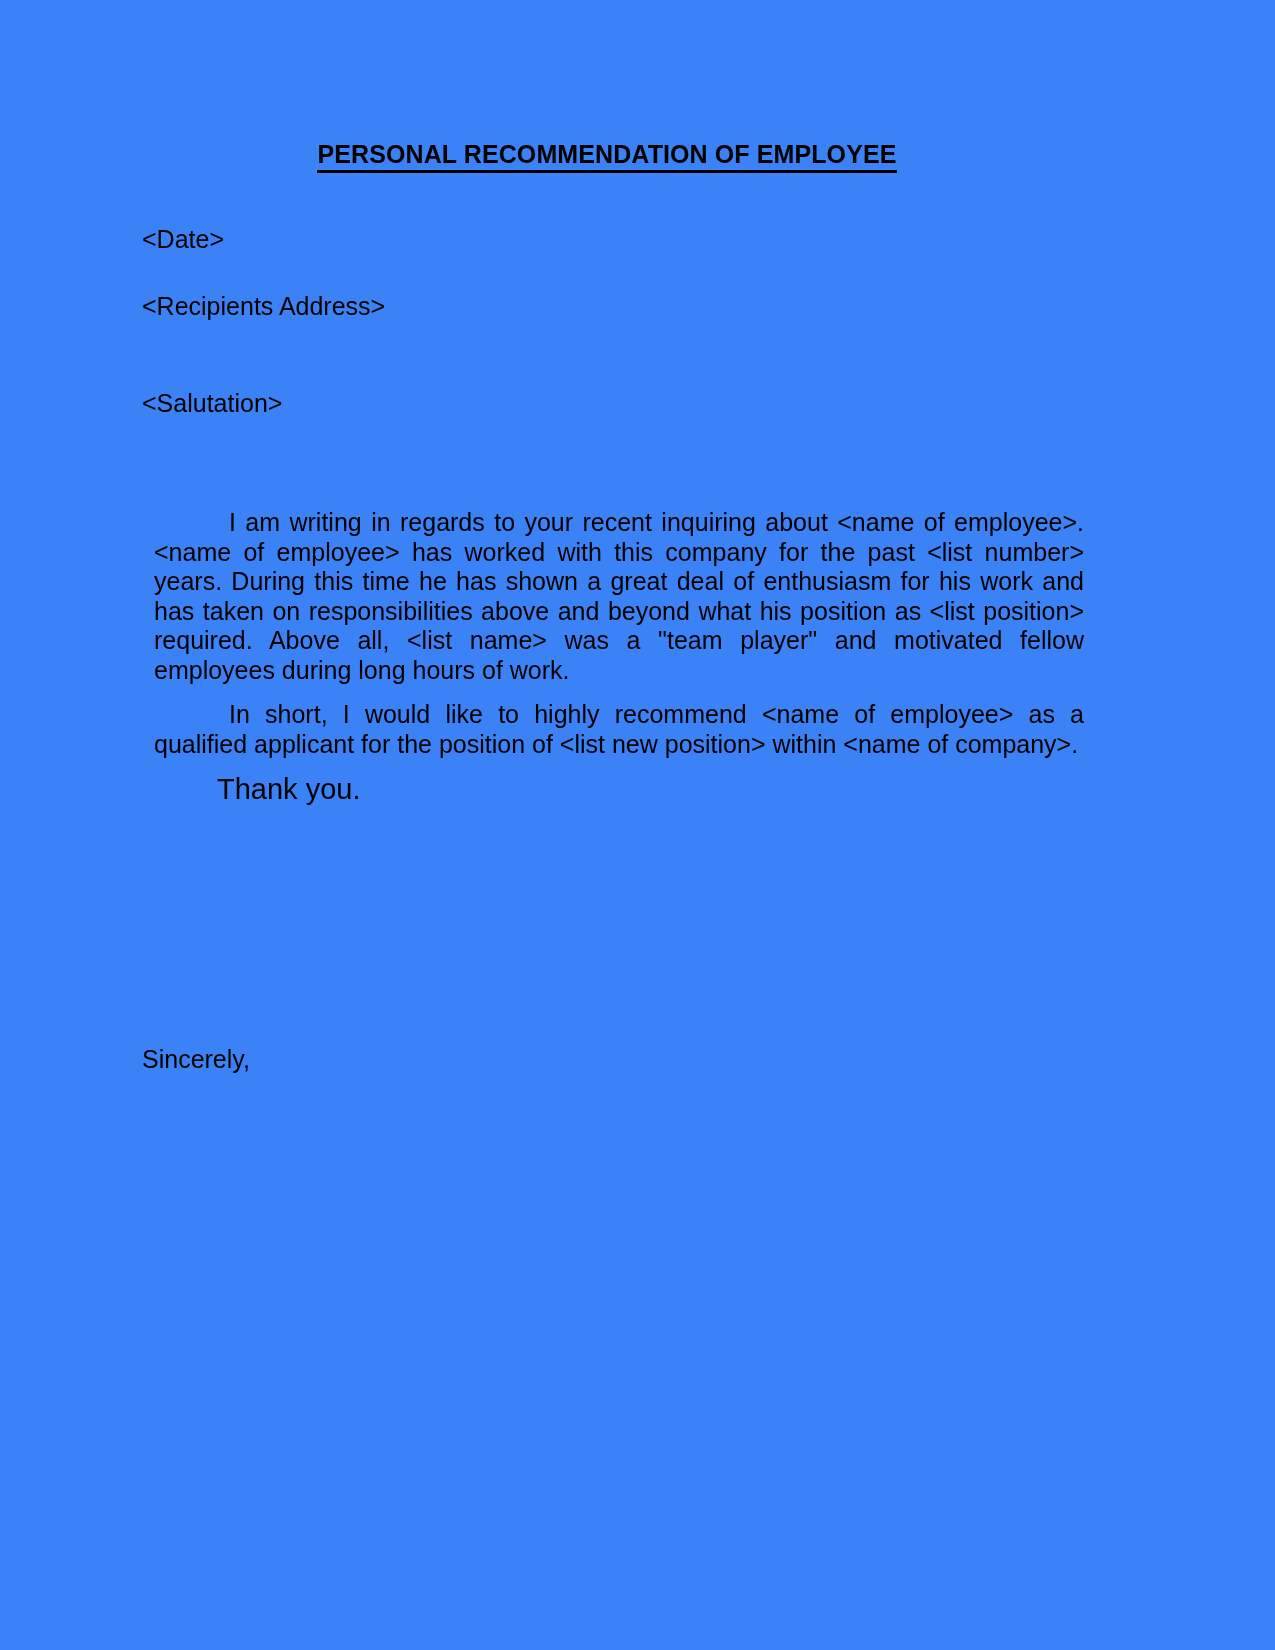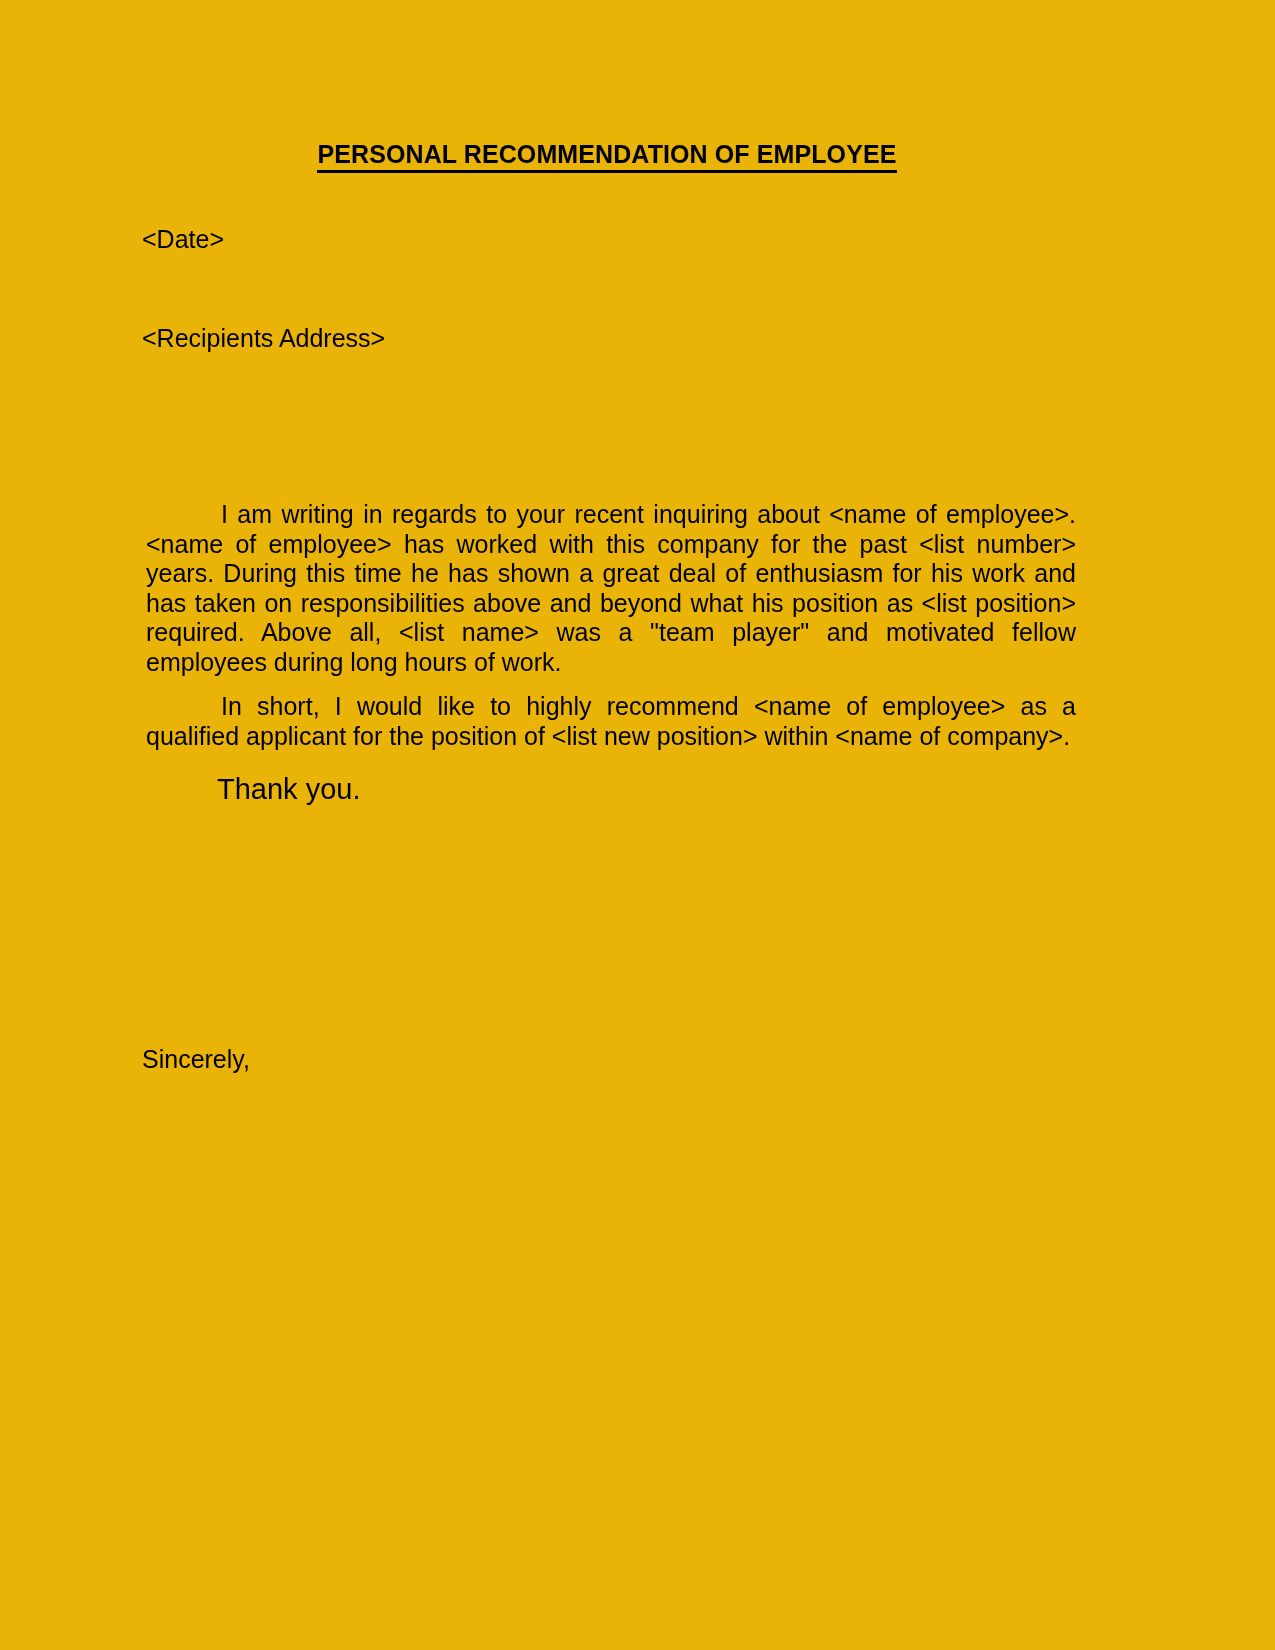--- a/index.html
+++ b/index.html
@@ -9,21 +9,21 @@
     background: #ffffff;
   }
   body {
     font-family: "Liberation Sans", sans-serif;
     color: #000000;
   }
   .page {
     position: relative;
     width: 1275px;
     height: 1650px;
-    background: #eab308;
+    background: #3b82f6;
     margin: 0 auto;
     overflow: hidden;
   }
   .content {
     position: absolute;
     left: 142px;
     top: 0;
     width: 930px;
     height: 1650px;
   }
@@ -49,21 +49,21 @@
     position: absolute;
     top: 224px;
     left: 0;
     width: 930px;
     text-align: left;
     font-size: 25px;
     line-height: 1.2;
   }
   .recipient-line {
     position: absolute;
-    top: 323px;
+    top: 291px;
     left: 0;
     width: 930px;
     font-size: 25px;
     line-height: 1.2;
   }
   .salutation-line {
     position: absolute;
     top: 388px;
     left: 0;
     width: 930px;
@@ -71,21 +71,21 @@
     line-height: 1.2;
   }
   .body-paragraph {
     position: absolute;
     left: 0;
     width: 930px;
     font-size: 25px;
     line-height: 29.5px;
     text-align: justify;
     text-indent: 75px;
-    margin: 4px;
+    margin: 12px;
     -webkit-hyphens: none;
     hyphens: none;
   }
   .body-paragraph.p1 { top: 496px; }
   .body-paragraph.p2 { top: 688px; }
   .thankyou-line {
     position: absolute;
     top: 772px;
     left: 75px;
     font-size: 29px;
@@ -104,20 +104,21 @@
 
 <div class="page">
   <div class="content">
 
     <h1 class="doc-title"><span class="title-text">PERSONAL RECOMMENDATION OF EMPLOYEE</span></h1>
 
     <div class="date-line">&lt;Date&gt;</div>
 
     <div class="recipient-line">&lt;Recipients Address&gt;</div>
 
+    <div class="salutation-line">&lt;Salutation&gt;</div>
 
     <p class="body-paragraph p1">I am writing in regards to your recent inquiring about &lt;name of employee&gt;.  &lt;name of employee&gt; has worked with this company for the past &lt;list number&gt; years.  During this time he has shown a great deal of enthusiasm for his work and has taken on responsibilities above and beyond what his position as &lt;list position&gt; required.  Above all, &lt;list name&gt; was a "team player" and motivated fellow employees during long hours of work.</p>
 
     <p class="body-paragraph p2">In short, I would like to highly recommend &lt;name of employee&gt; as a qualified applicant for the position of &lt;list new position&gt; within &lt;name of company&gt;.</p>
 
     <div class="thankyou-line">Thank you.</div>
 
     <div class="signoff-line">Sincerely,</div>
 
   </div>

